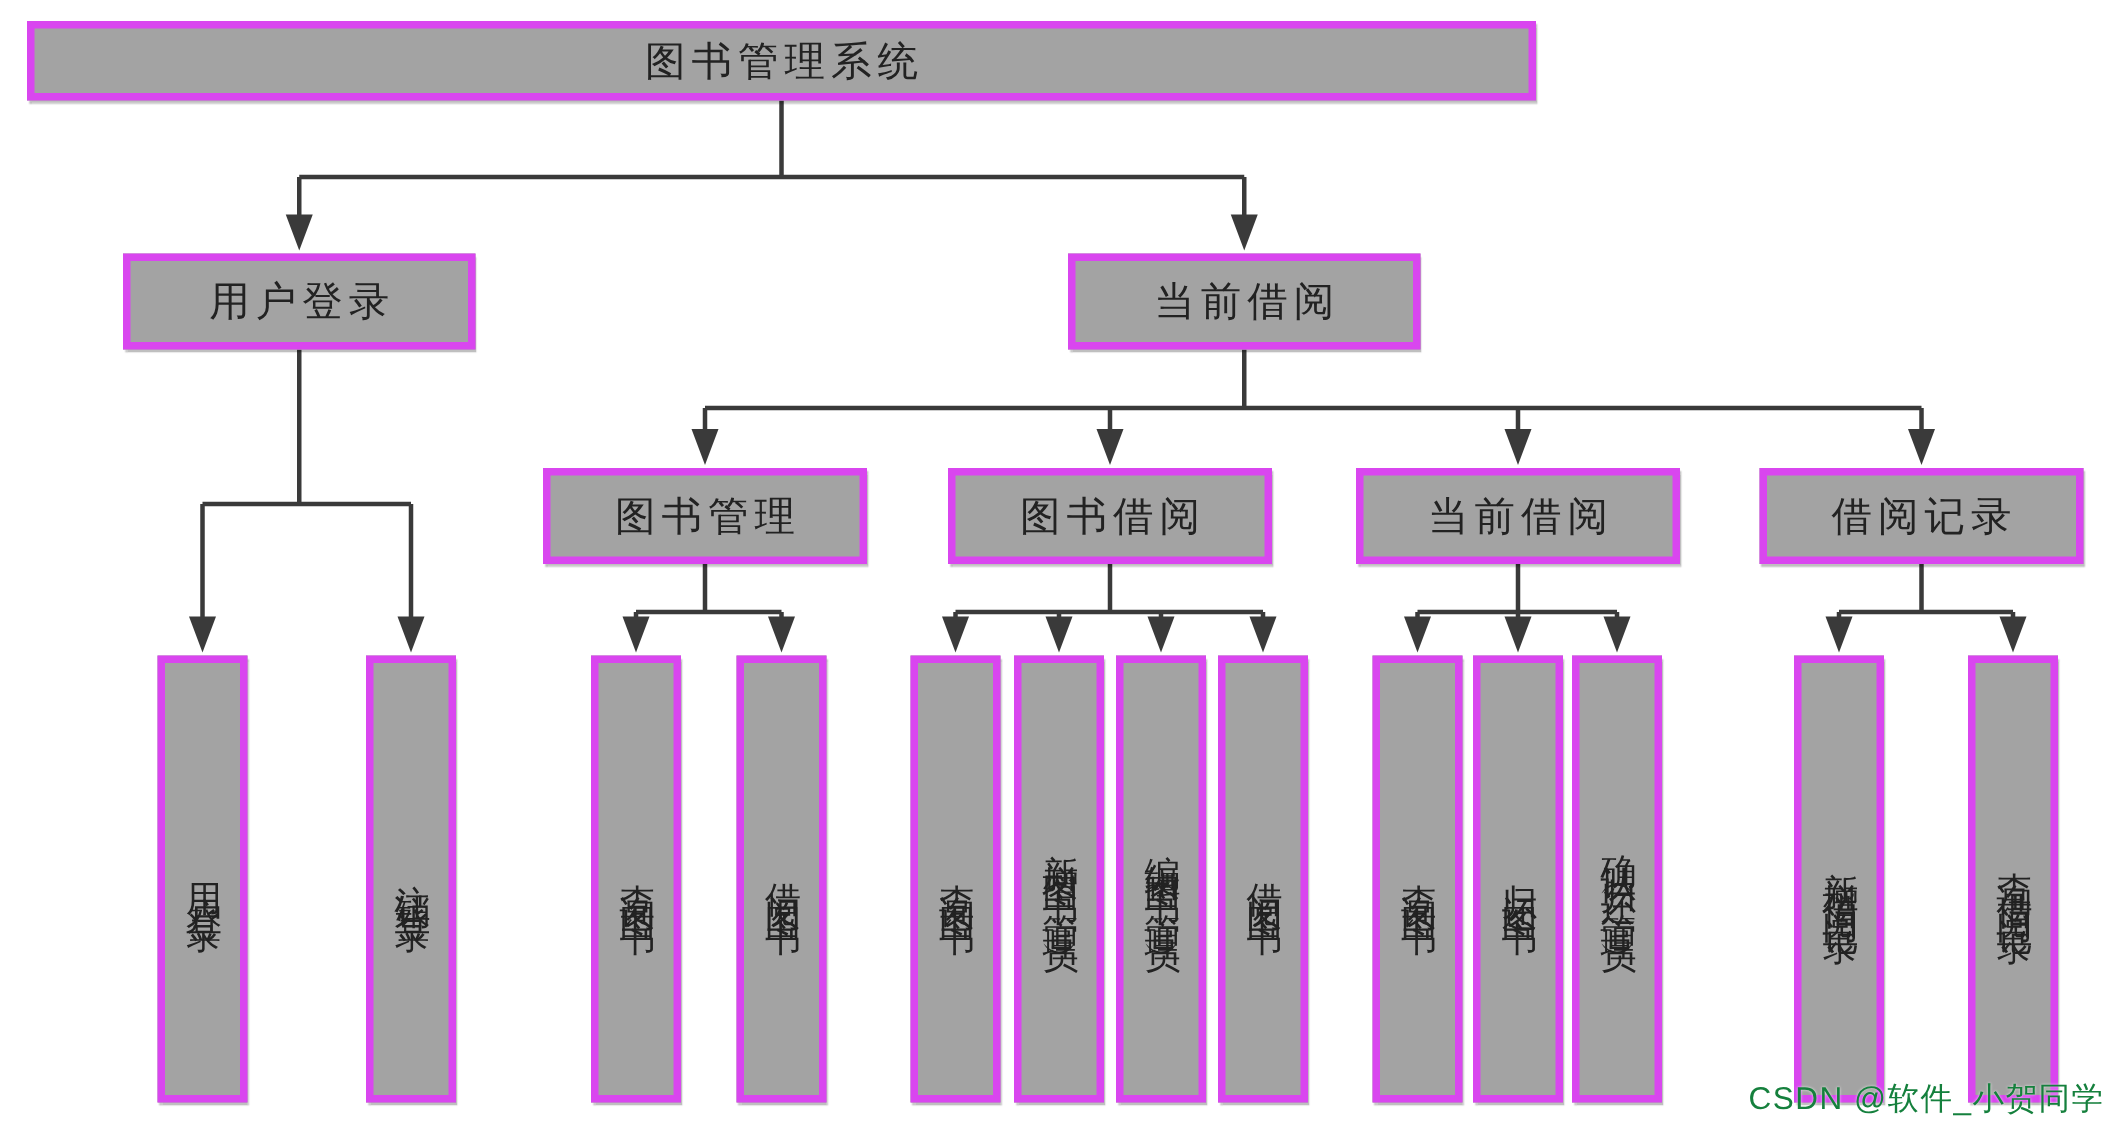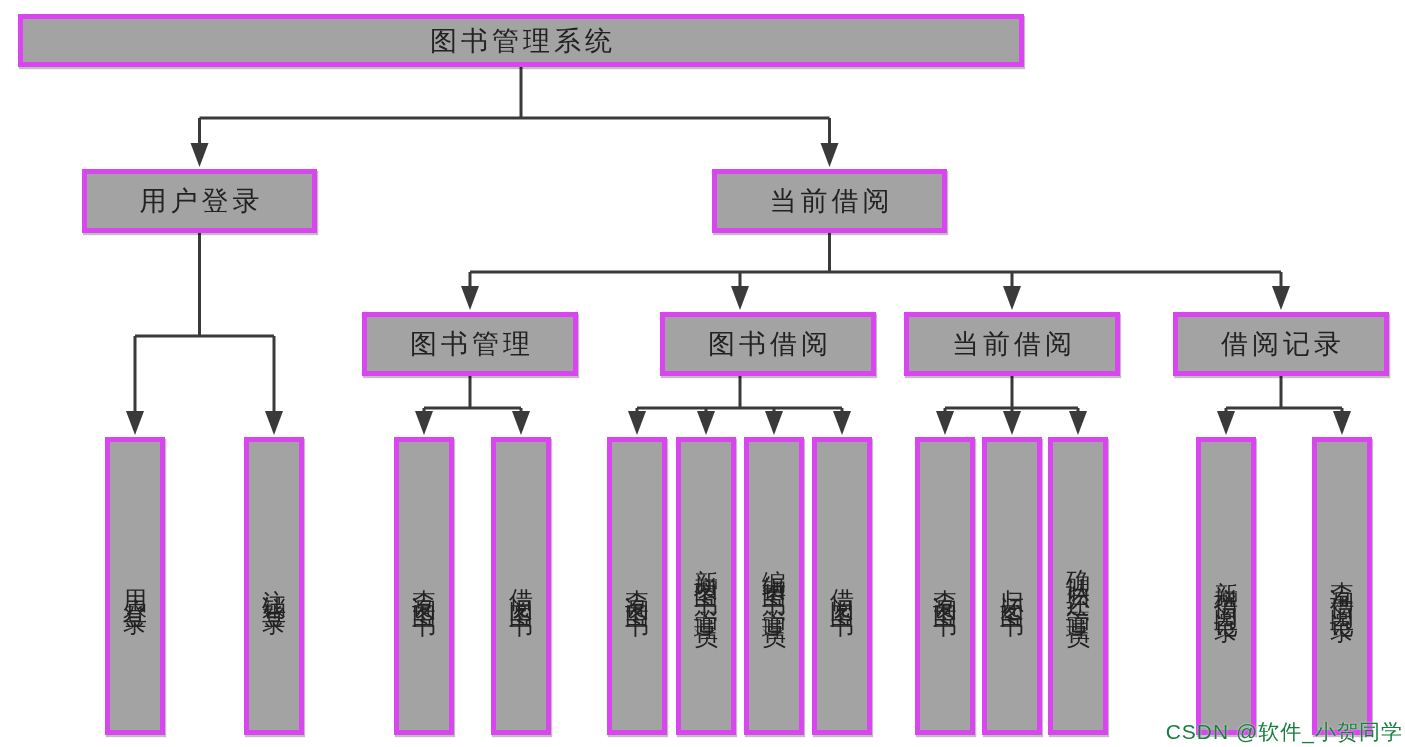--- a/index.html
+++ b/index.html
@@ -53,21 +53,21 @@
     font-size: 24px;
     letter-spacing: 8px;
     white-space: nowrap;
   }
   
   #n-root      { left: 18px;  top: 14px;  width: 1006px; height: 53px; }
   #n-user      { left: 82px;  top: 169px; width: 235px;  height: 64px; }
   #n-mgmt      { left: 712px; top: 169px; width: 235px;  height: 64px; }
   .l3          { top: 312px;  width: 216px; height: 64px; }
   #n-recommend { left: 362px;  }
-  #n-borrow    { left: 660px;  }
+  #n-borrow    { left: 632px;  }
   #n-current   { left: 904px;  }
   #n-records   { left: 1173px; }
   .leaf        { top: 437px; width: 60px; height: 298px; }
   #lf-user-login   { left: 105px;  }
   #lf-logout       { left: 244px;  }
   #lf-rec-query    { left: 394px;  }
   #lf-rec-borrow   { left: 491px;  }
   #lf-bor-query    { left: 607px;  }
   #lf-bor-add      { left: 676px;  }
   #lf-bor-edit     { left: 744px;  }

